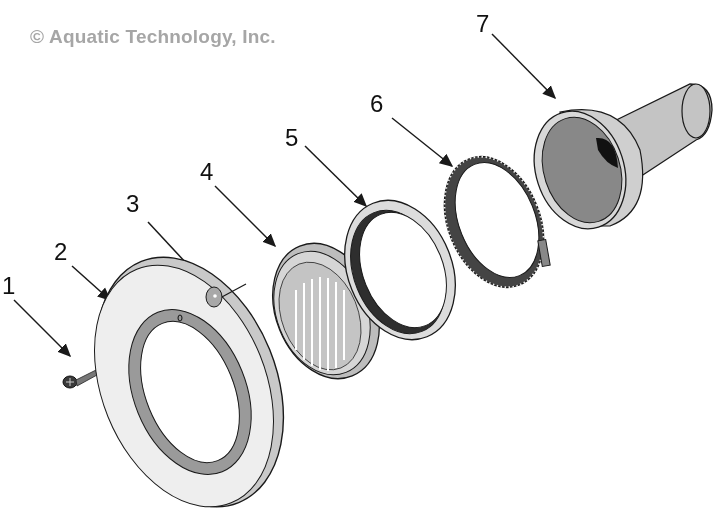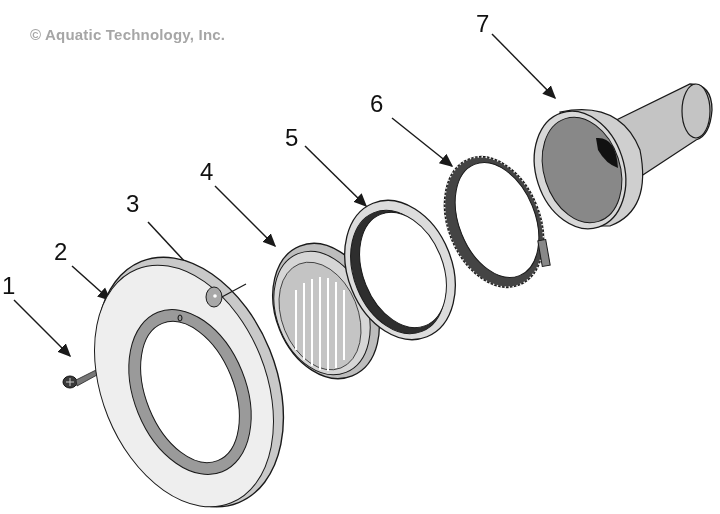--- a/index.html
+++ b/index.html
@@ -1,17 +1,17 @@
 <!DOCTYPE html>
 <html><head>
 <meta charset="utf-8">
 <style>
   html, body { margin:0; padding:0; background:#ffffff; }
   body { width:720px; height:514px; overflow:hidden; position:relative; font-family:"Liberation Sans", sans-serif; }
-  .copyright { position:absolute; left:30px; top:26px; font-size:15px; font-weight:bold; color:#a6a6a6; letter-spacing:0.2px; }
+  .copyright { position:absolute; left:30px; top:26px; font-size:19px; font-weight:bold; color:#a6a6a6; letter-spacing:0.2px; }
   .callout { position:absolute; font-size:24px; color:#111; font-family:"Liberation Sans", sans-serif; line-height:1; }
   svg.diagram { position:absolute; left:0; top:0; }
 </style>
 </head>
 <body>
 
 <div class="copyright">© Aquatic Technology, Inc.</div>
 
 <div class="callout" style="left:2px;top:274px;">1</div>
 <div class="callout" style="left:54px;top:240px;">2</div>

